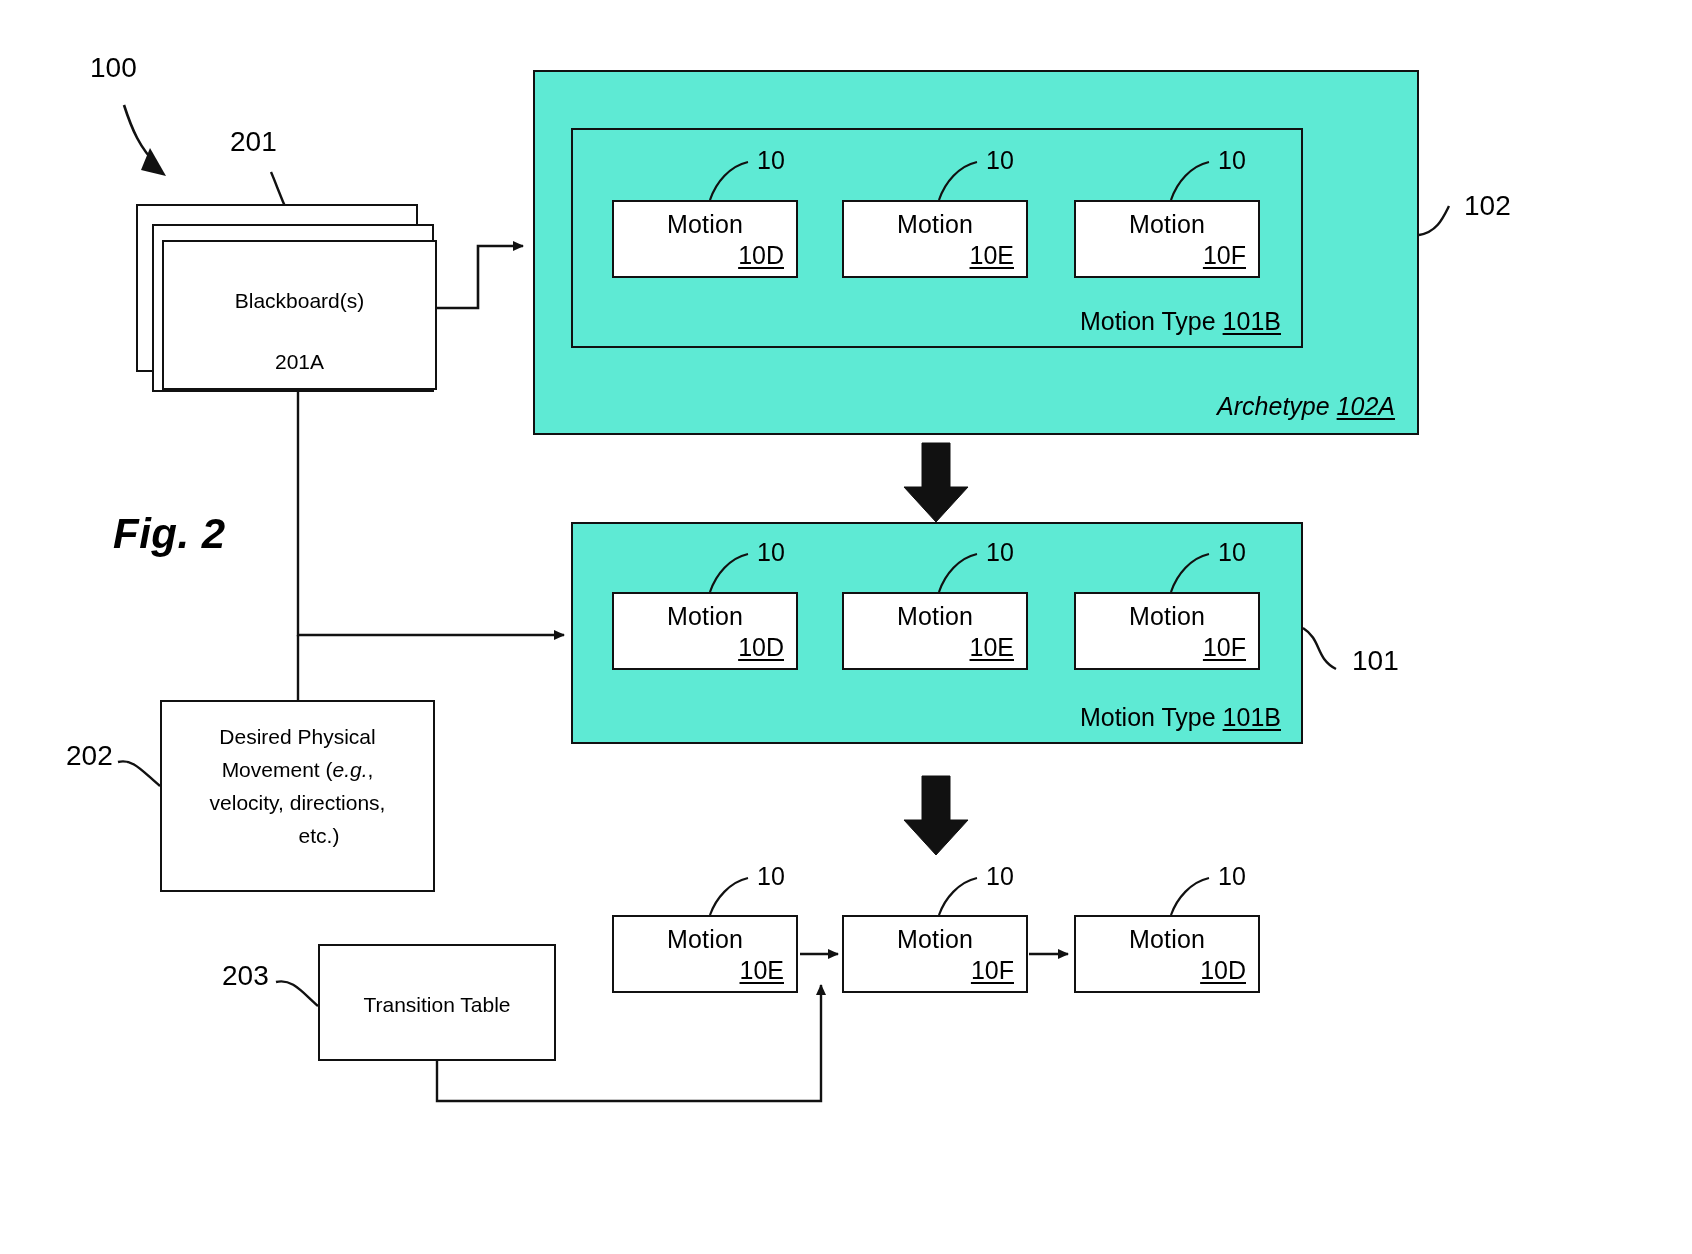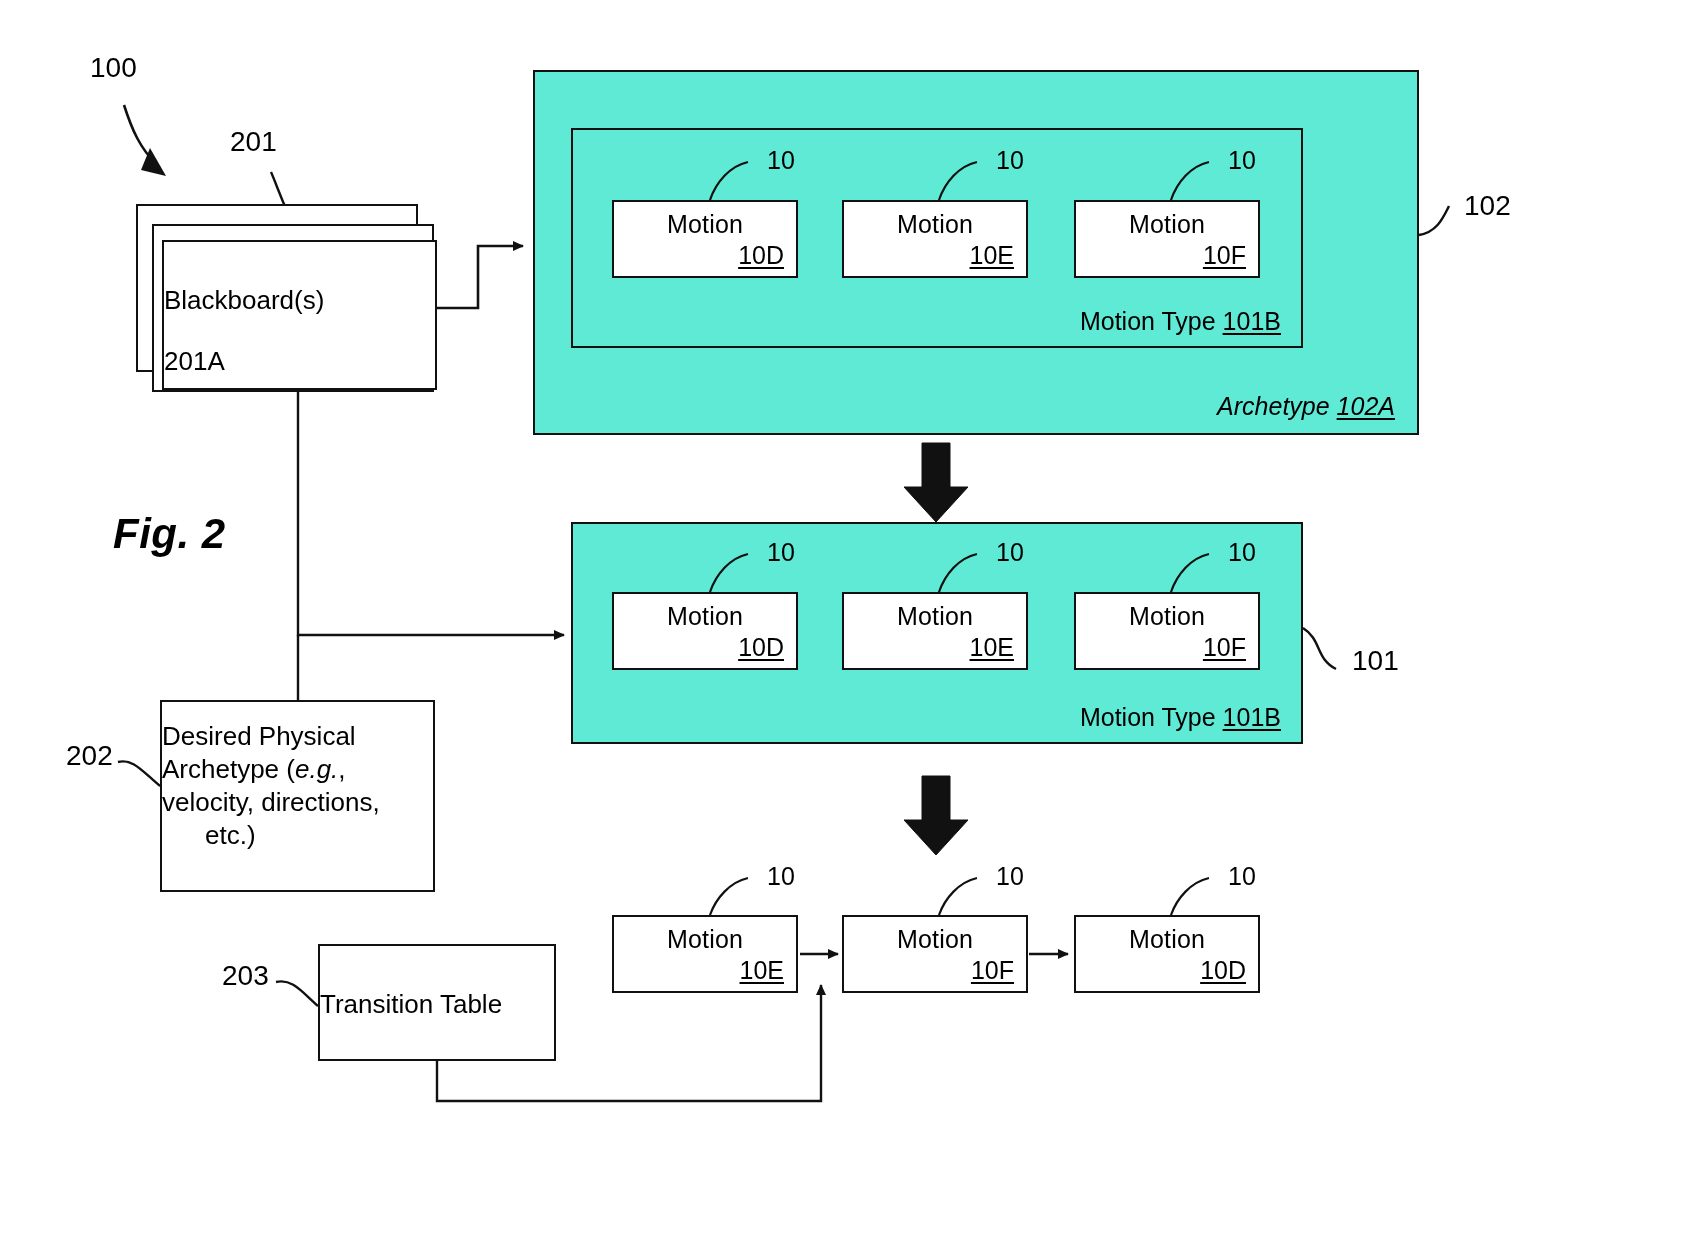--- a/index.html
+++ b/index.html
@@ -81,36 +81,36 @@
 
   .ref {
     position: absolute;
     font-size: 28px;
     white-space: nowrap;
   }
   .ref-small {
     position: absolute;
     font-size: 25px;
     white-space: nowrap;
-    margin-left: 10px;
   }
 
   .fig-label {
     position: absolute;
     font-weight: bold;
     font-style: italic;
     font-size: 42px;
     letter-spacing: 0.5px;
   }
 
   .plain-box-text {
     position: absolute;
     left: 0;
     right: 0;
-    font-size: 26px;
+    text-align: center;
+    font-size: 21px;
     line-height: 33px;
   }
   .plain-box-text i { font-style: italic; }
 </style>
 </head>
 <body>
 
 <div id="page">
 
   <svg id="svg-layer" viewBox="0 0 1692 1254">
@@ -179,21 +179,21 @@
 
   <div class="box box-stack-back" style="left:136px; top:204px; width:282px; height:168px;"></div>
   <div class="box box-stack-back" style="left:152px; top:224px; width:282px; height:168px;"></div>
   <div class="box" style="left:162px; top:240px; width:275px; height:150px;">
     <div class="plain-box-text" style="top:42px;">Blackboard(s)</div>
     <div class="plain-box-text" style="top:75px;margin-top:28px;">201A</div>
   </div>
 
   <div class="box" style="left:160px; top:700px; width:275px; height:192px;">
     <div class="plain-box-text" style="top:18px;">Desired Physical</div>
-    <div class="plain-box-text" style="top:51px;"><span>Archetype (</span><i>e.g.</i><span>,</span></div>
+    <div class="plain-box-text" style="top:51px;"><span>Movement (</span><i>e.g.</i><span>,</span></div>
     <div class="plain-box-text" style="top:84px;">velocity, directions,</div>
     <div class="plain-box-text" style="top:117px;padding-left:43px;">etc.)</div>
   </div>
 
   <div class="box" style="left:318px; top:944px; width:238px; height:117px;">
     <div class="plain-box-text" style="top:42px;">Transition Table</div>
   </div>
 
   <div class="group-box" style="left:533px; top:70px; width:886px; height:365px;">
     <div class="group-caption" style="right:22px; bottom:12px;font-style:italic;"><span>Archetype </span><span class="uline">102A</span></div>

